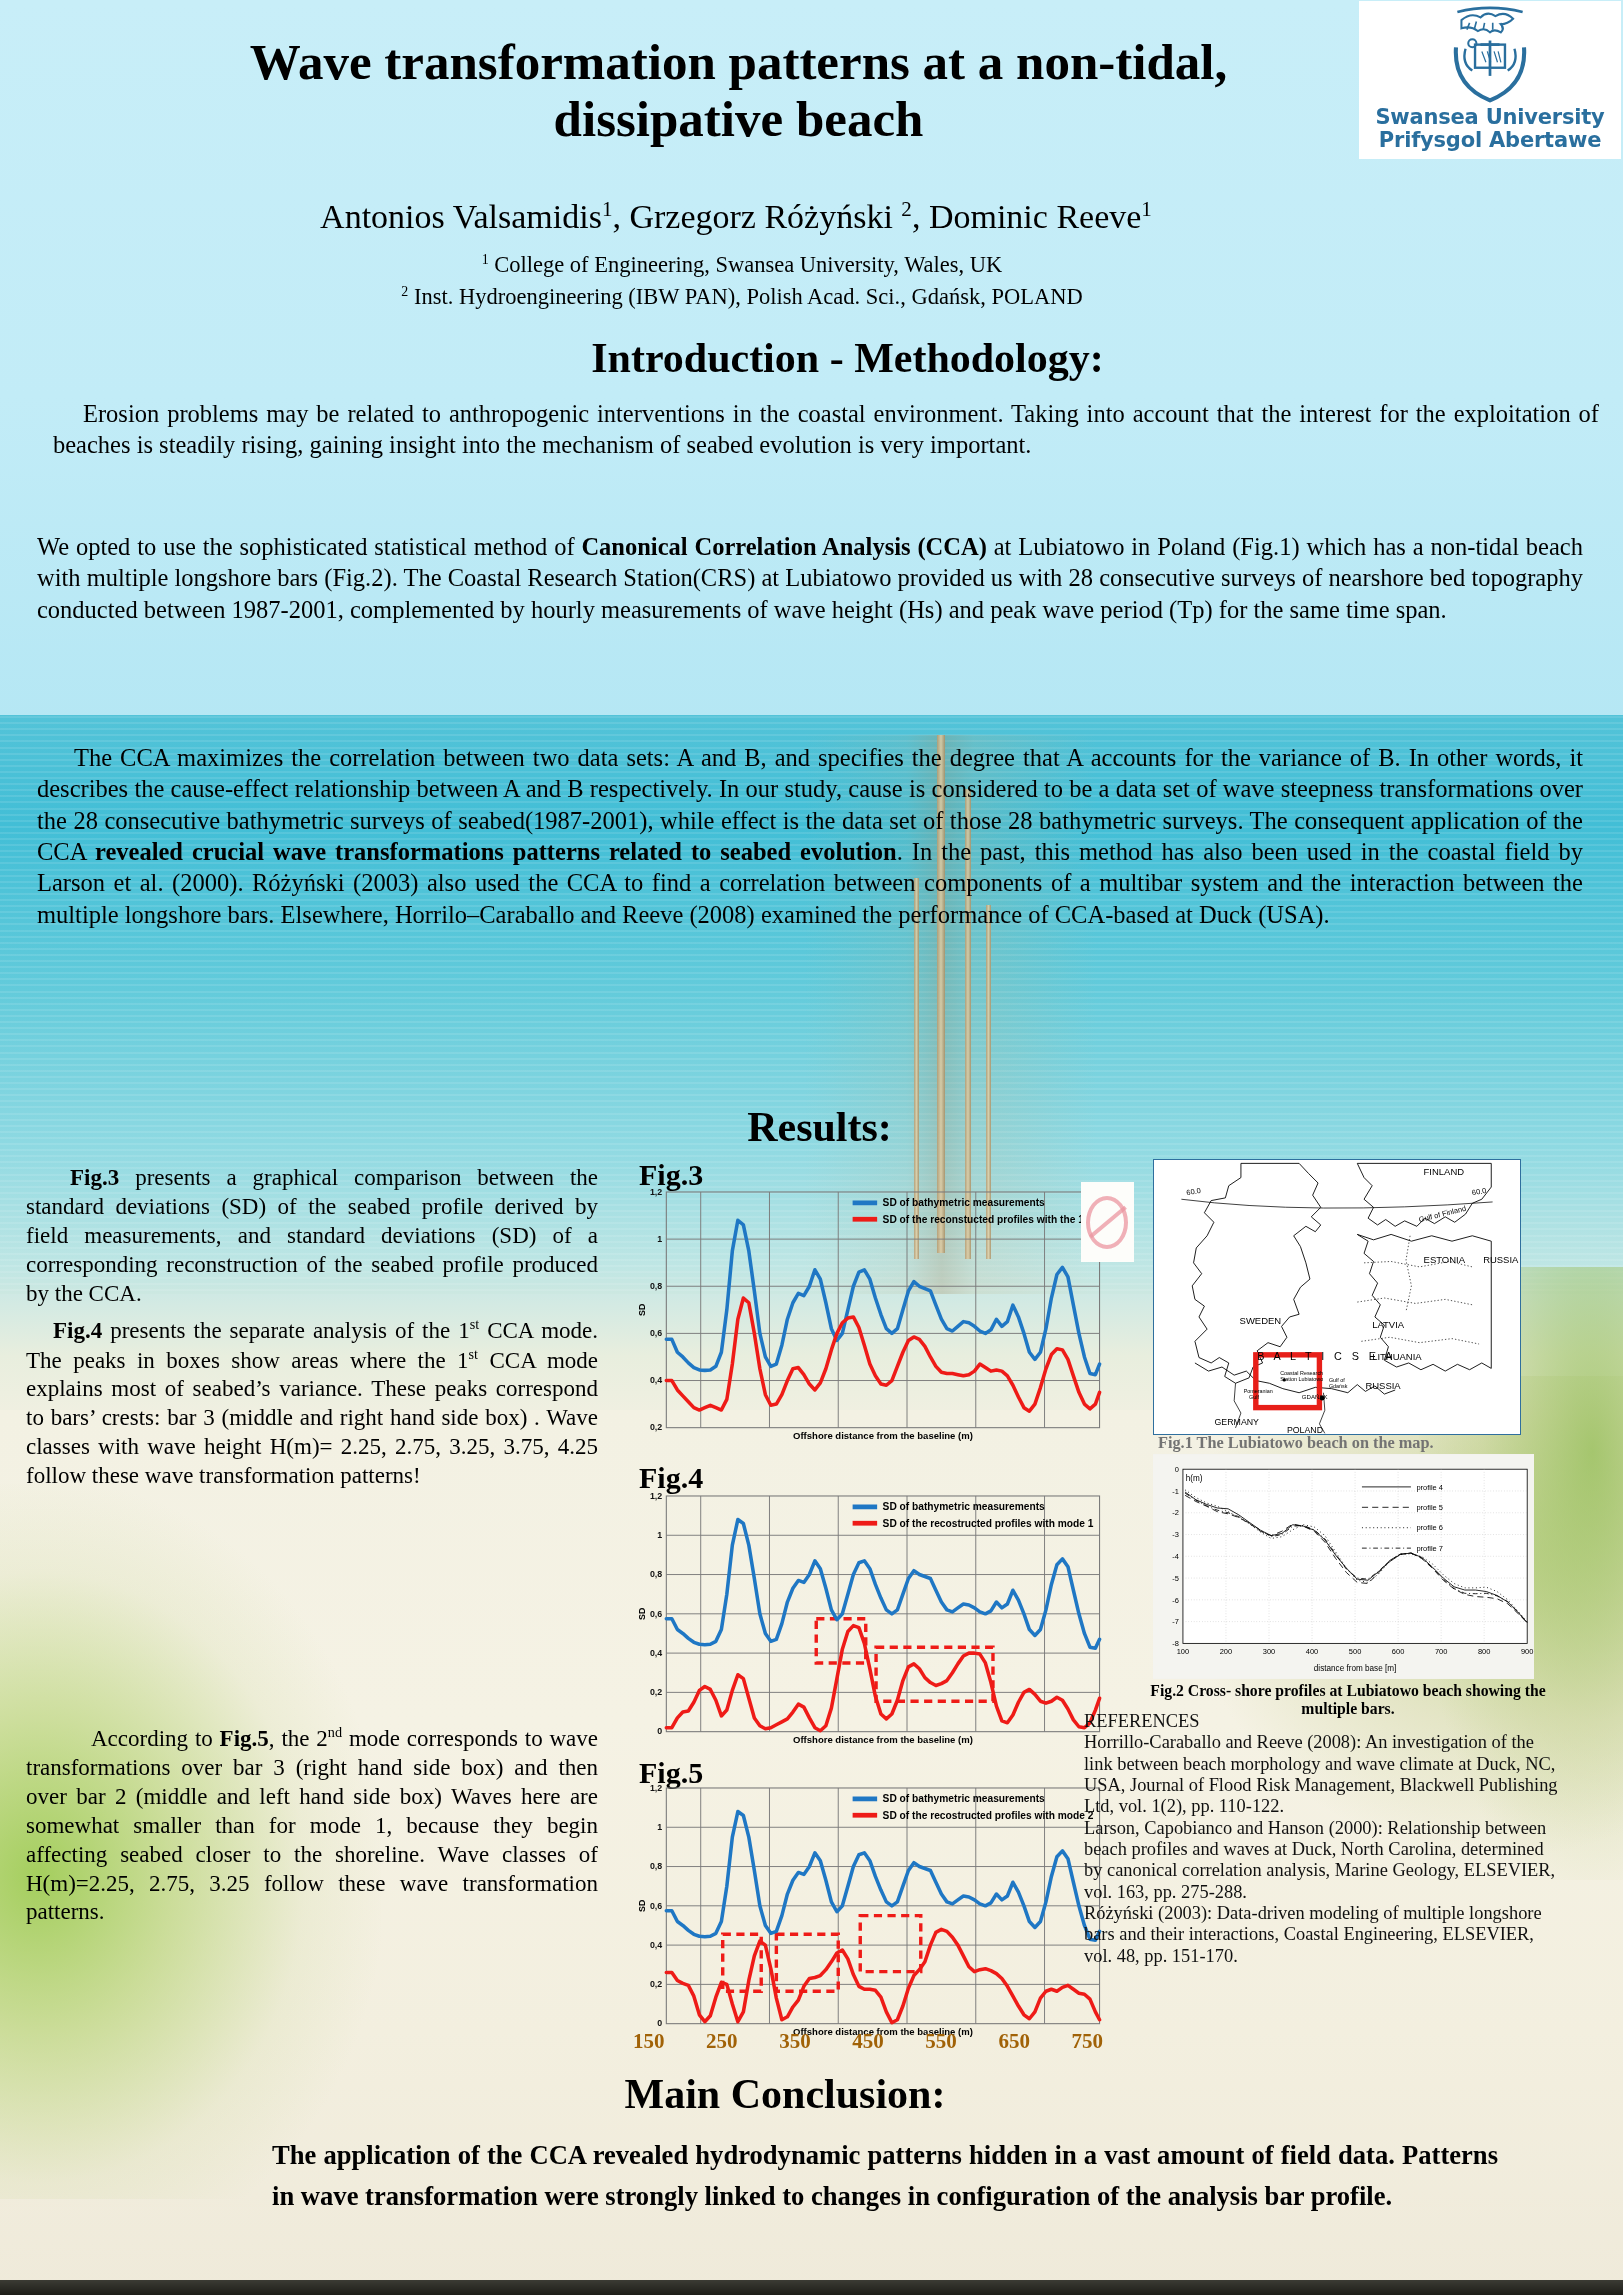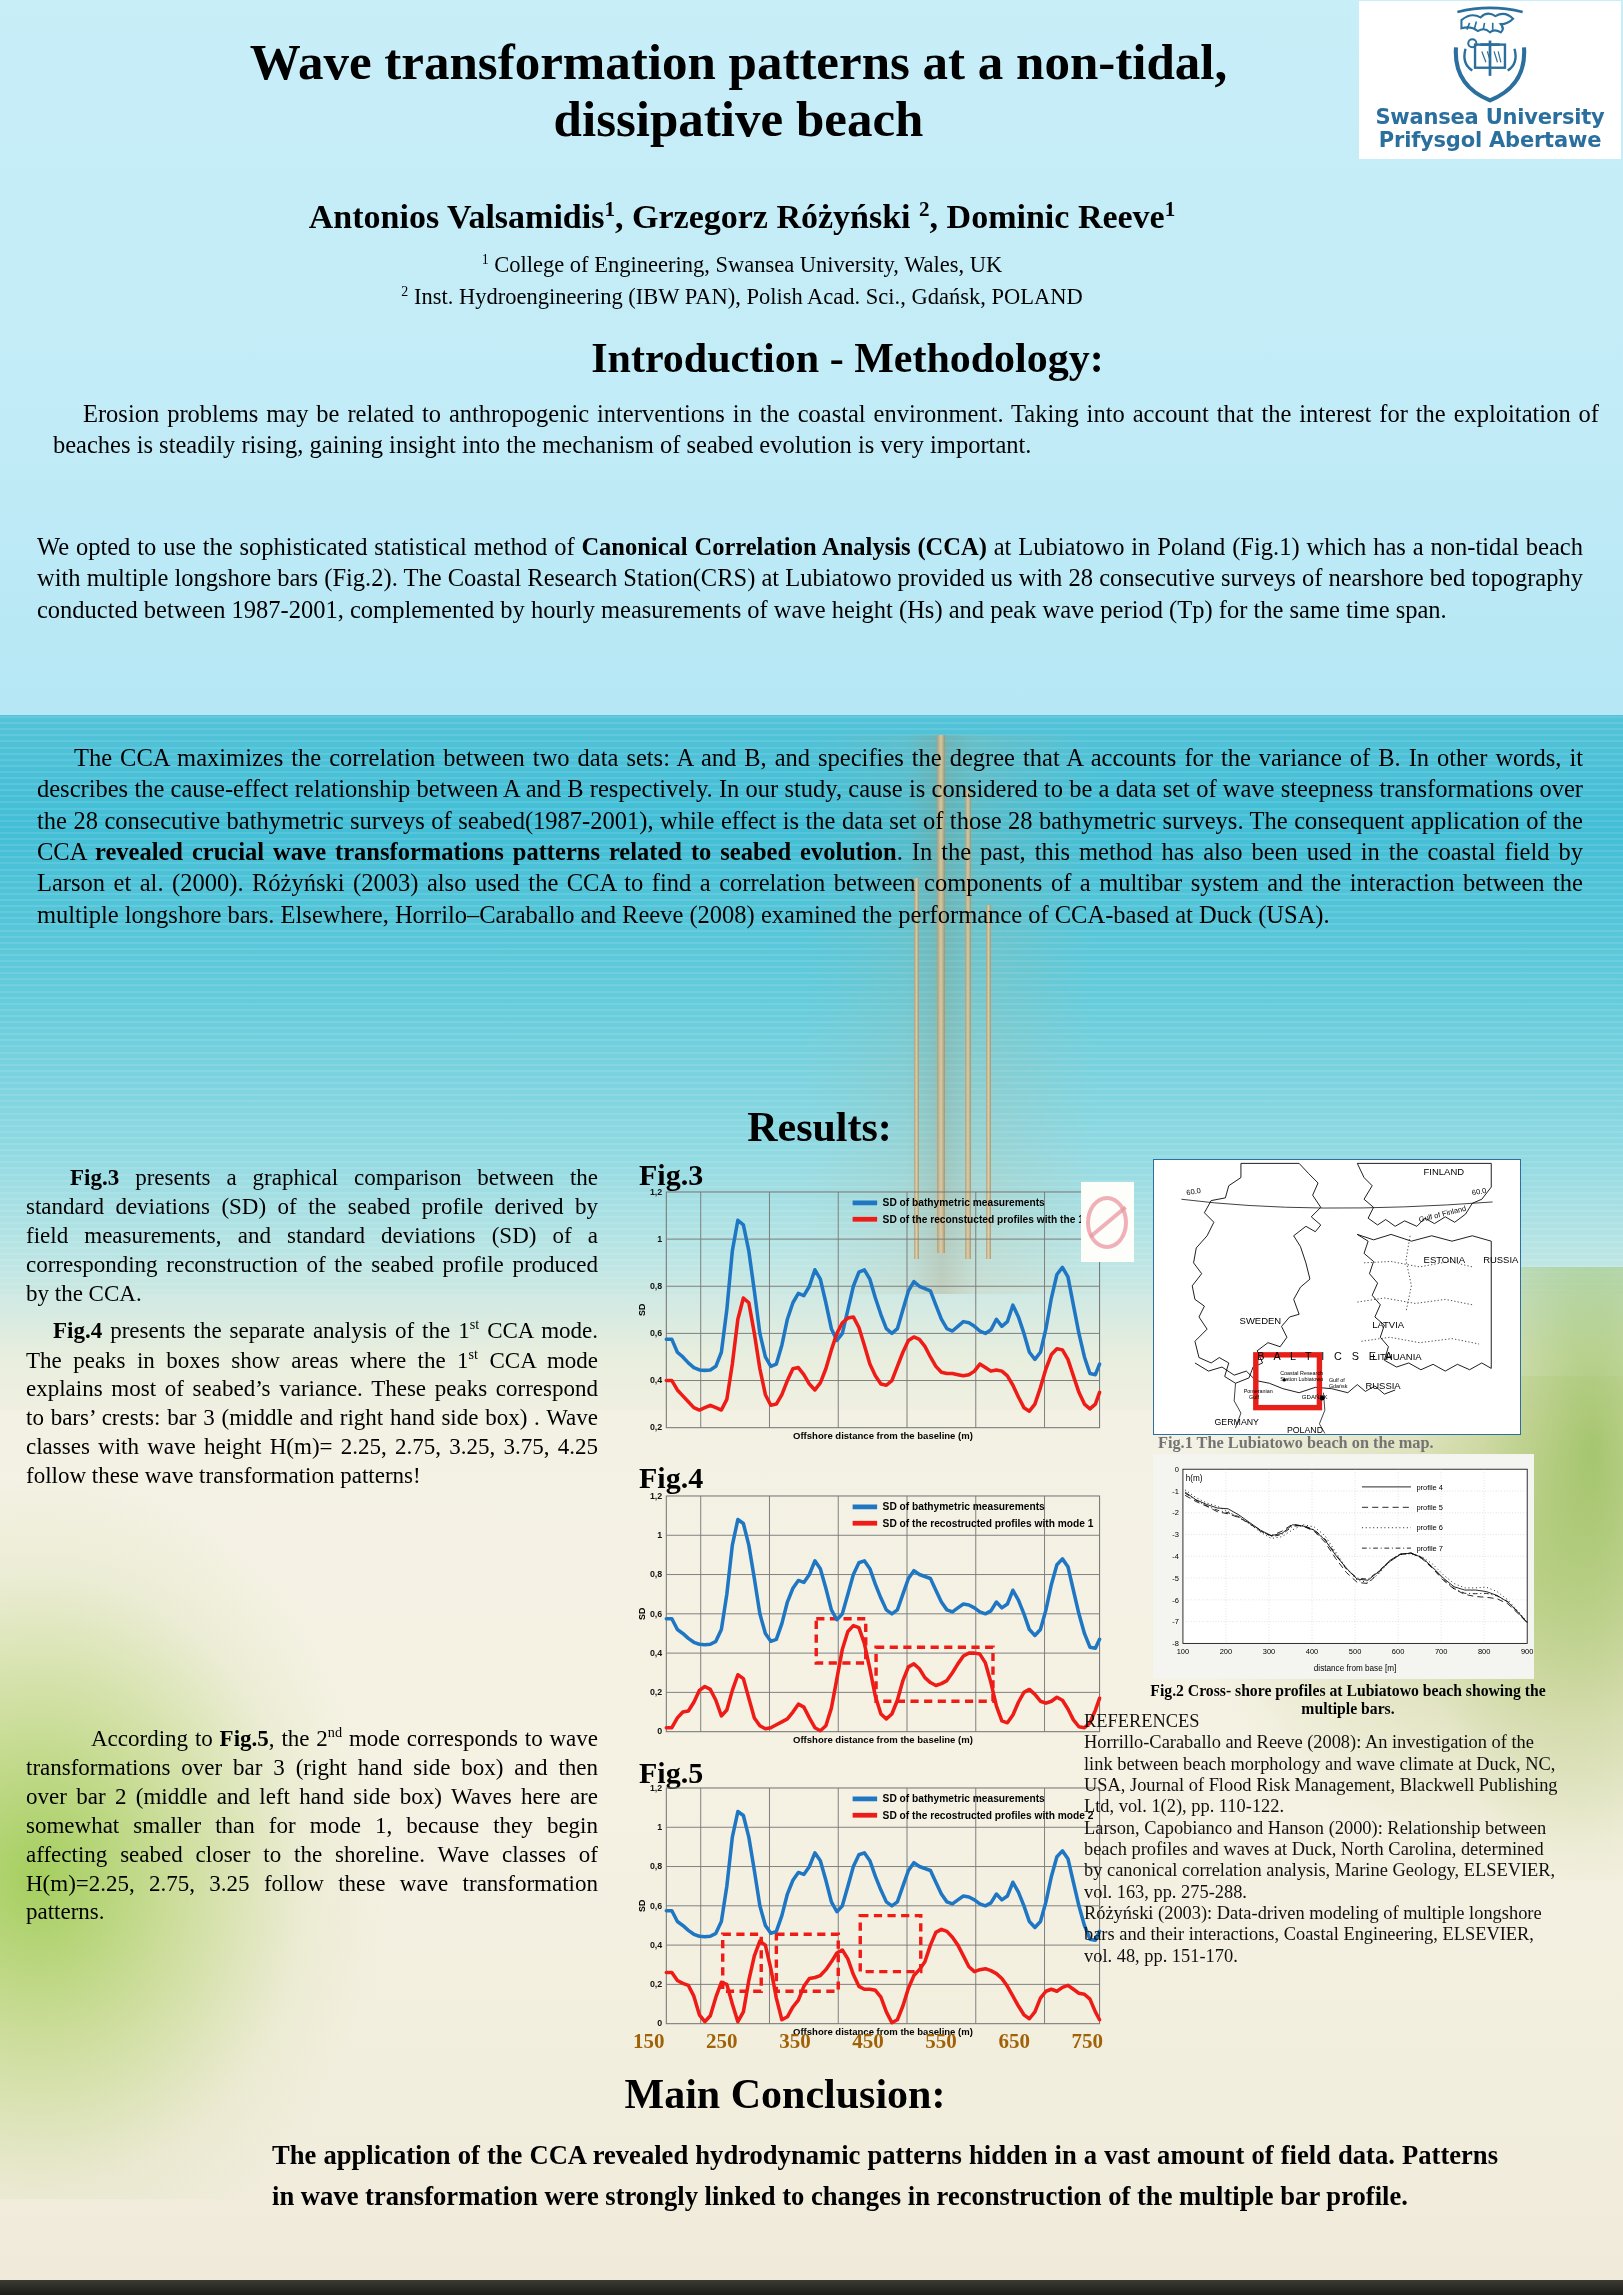--- a/index.html
+++ b/index.html
@@ -64,22 +64,22 @@
   }
   .logo-crest { display:block; margin: 4.1px auto 0; }
   .logo-text { text-align:center; color:#2a6f9e; font-family:"DejaVu Sans", sans-serif; font-weight:bold; font-size:21px; line-height:1.08; letter-spacing:-0.2px;}
 
   .title {
     position:absolute; left:102px; top:34px; width:1273px;
     text-align:center; font-weight:bold; font-size:51px; line-height:1.12;
     color:#000; font-family:"Liberation Serif", serif;
   }
   .authors {
-    position:absolute; left:95px; top:197px; width:1294px; text-align:center;
-    font-weight:bold; font-size:34px; color:#000;
+    position:absolute; left:89px; top:197px; width:1294px; text-align:center;
+    font-weight:normal; font-size:34px; color:#000;
   }
   .affil {
     position:absolute; left:95px; top:249px; width:1294px; text-align:center;
     font-size:22.5px; line-height:1.42; color:#000;
   }
   sup { font-size:.62em; vertical-align: super; }
 
   .h-section {
     position:absolute; text-align:center; font-weight:bold; color:#000;margin-left:36px;
   }
@@ -460,16 +460,16 @@
   <div class="fig2-cap">Fig.2 Cross- shore profiles at Lubiatowo beach showing the multiple bars.</div>
 
   <div class="refs">
     <span class="rhead">REFERENCES</span>
     <span>Horrillo-Caraballo and Reeve (2008): An investigation of the link between beach morphology and wave climate at Duck, NC, USA, Journal of Flood Risk Management, Blackwell Publishing Ltd, vol. 1(2), pp. 110-122.</span><br>
     <span>Larson, Capobianco and Hanson (2000): Relationship between beach profiles and waves at Duck, North Carolina, determined by canonical correlation analysis, Marine Geology, ELSEVIER, vol. 163, pp. 275-288.</span><br>
     <span>Różyński (2003): Data-driven modeling of multiple longshore bars and their interactions, Coastal Engineering, ELSEVIER, vol. 48, pp. 151-170.</span>
   </div>
 
   <div class="h-section" id="conclusion-head">Main Conclusion:</div>
-  <div class="conc-body">The application of the CCA revealed hydrodynamic patterns hidden in a vast amount of field data. Patterns in wave transformation were strongly linked to changes in reconstruction of the multiple bar profile.</div>
+  <div class="conc-body">The application of the CCA revealed hydrodynamic patterns hidden in a vast amount of field data. Patterns in wave transformation were strongly linked to changes in configuration of the analysis bar profile.</div>
 
 </div>
 
 
 </body></html>

